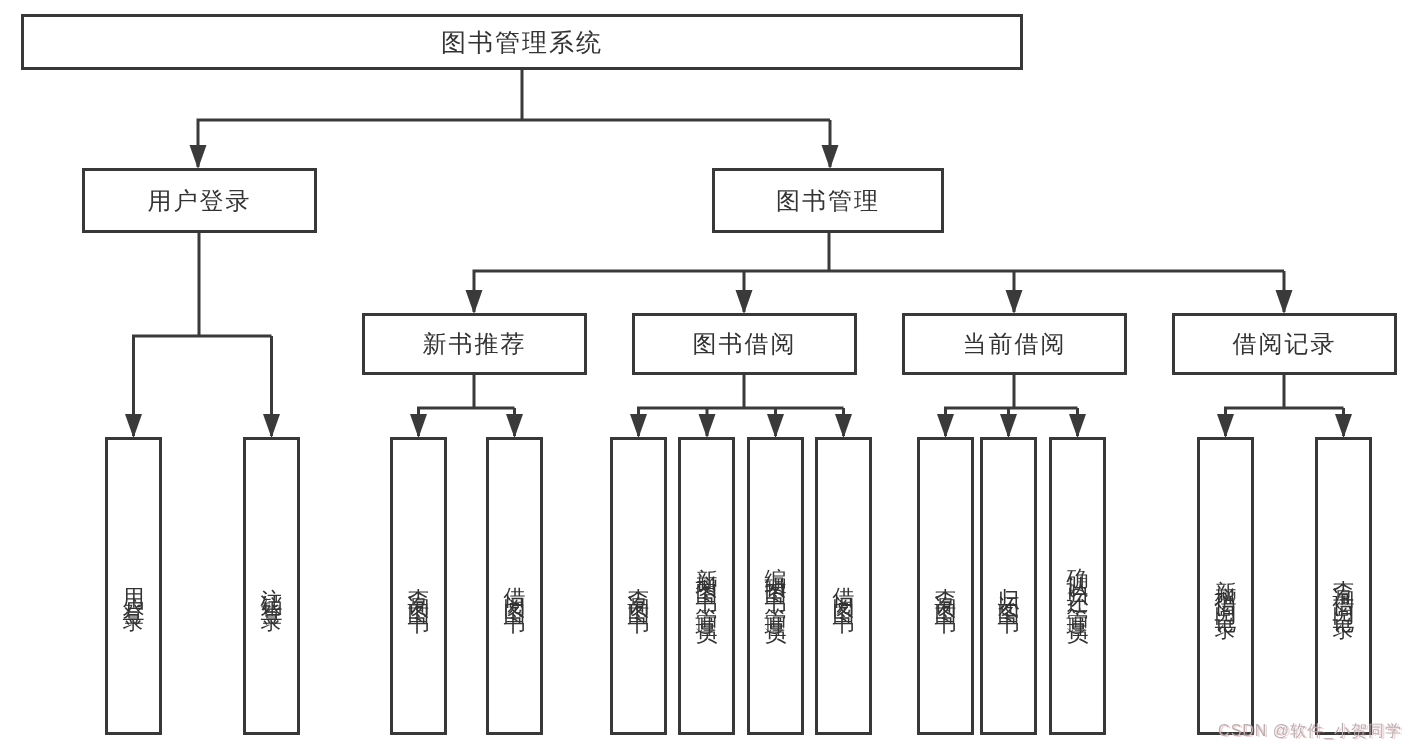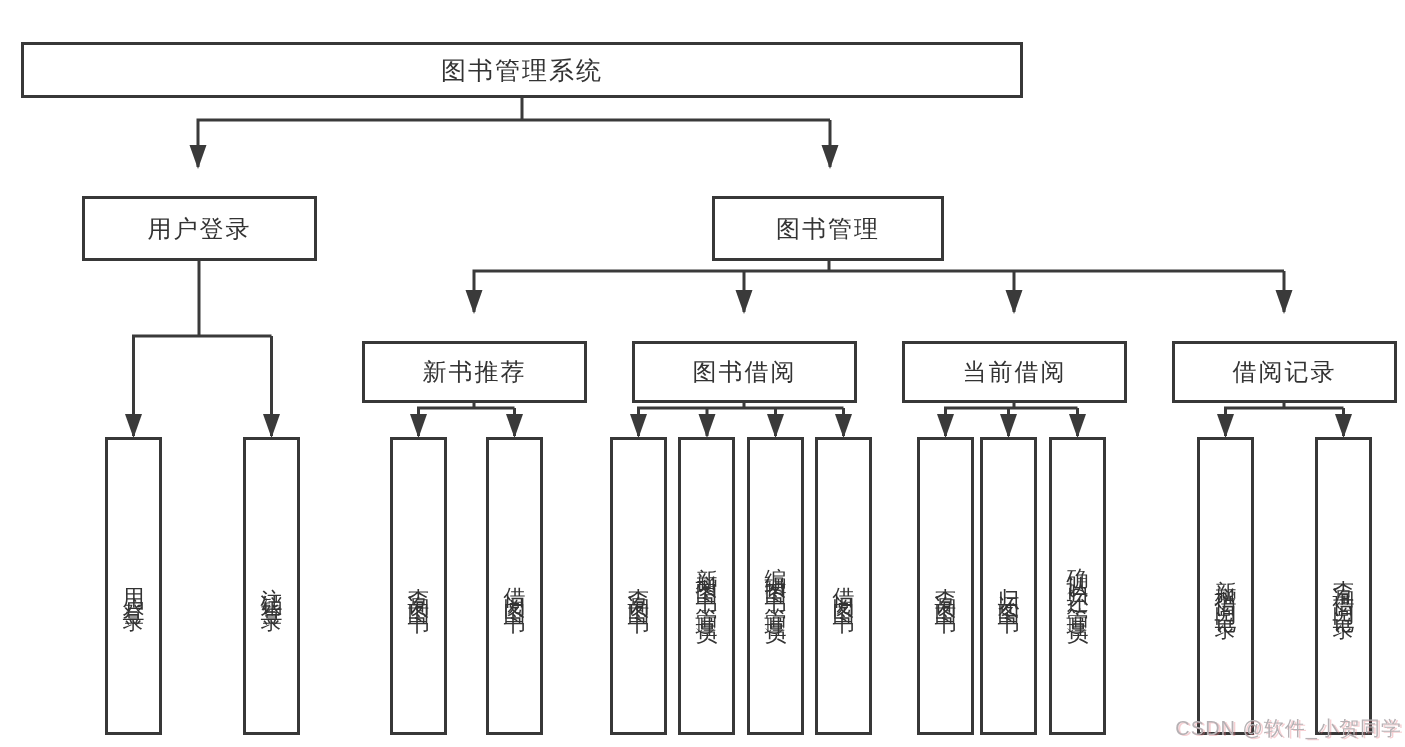--- a/index.html
+++ b/index.html
@@ -23,21 +23,20 @@
     background: #ffffff;
     border: 3px solid #383838;
     display: flex;
     align-items: center;
     justify-content: center;
     font-size: 24px;
     letter-spacing: 2px;
     color: #333333;
     white-space: nowrap;
     z-index: 2;
-    margin-top: 28px;
   }
   .box-h.root-box { font-size: 25px; }
   .box-v {
     position: absolute;
     box-sizing: border-box;
     background: #ffffff;
     border: 3px solid #383838;
     display: flex;
     align-items: center;
     justify-content: center;
@@ -52,21 +51,21 @@
     writing-mode: vertical-rl;
     text-orientation: mixed;
     letter-spacing: 8px;
     line-height: 1;
     white-space: nowrap;
   }
   .watermark {
     position: absolute;
     right: 3px;
     bottom: 5px;
-    font-size: 20px;
+    font-size: 16px;
     letter-spacing: 1px;
     color: #b6b1b4;
     text-shadow: 2px 1px 0 rgba(230, 120, 130, 0.35);
     z-index: 3;
     white-space: nowrap;
   }
 </style>
 </head>
 <body>
 

